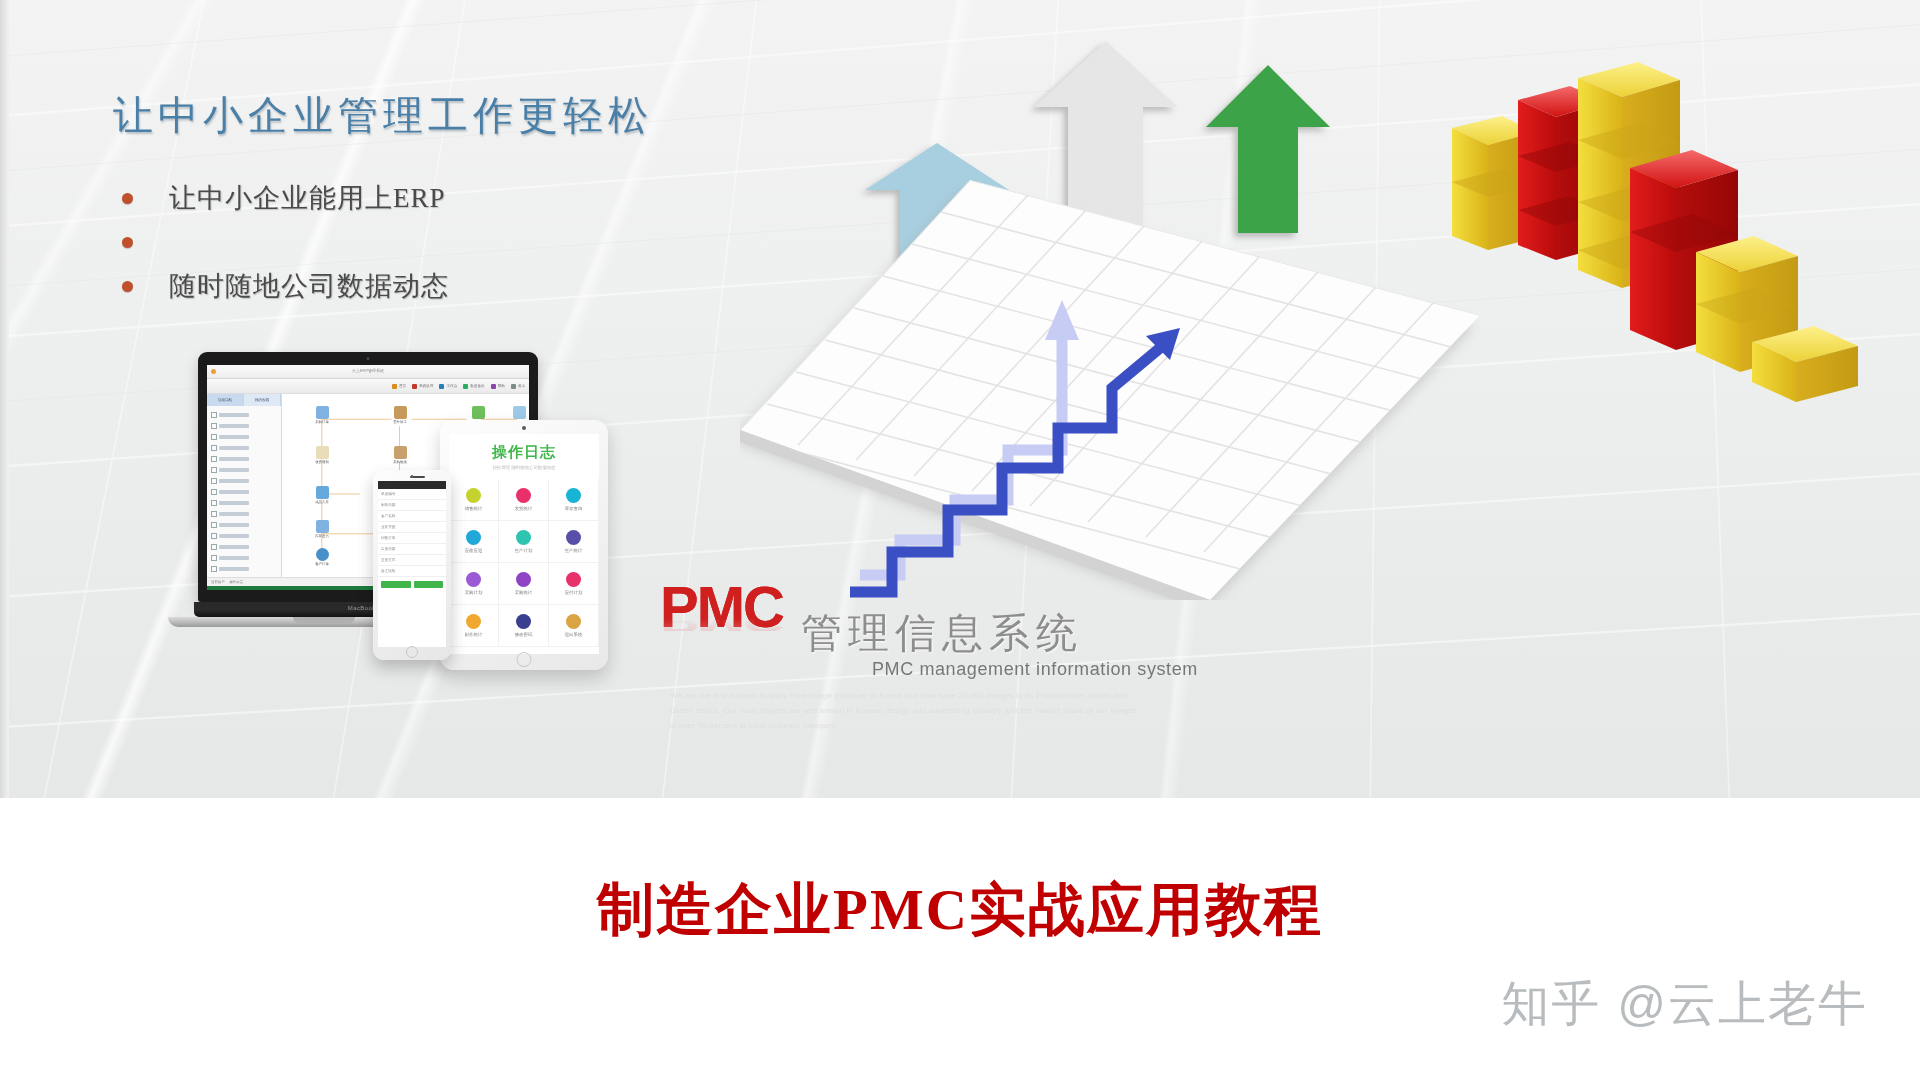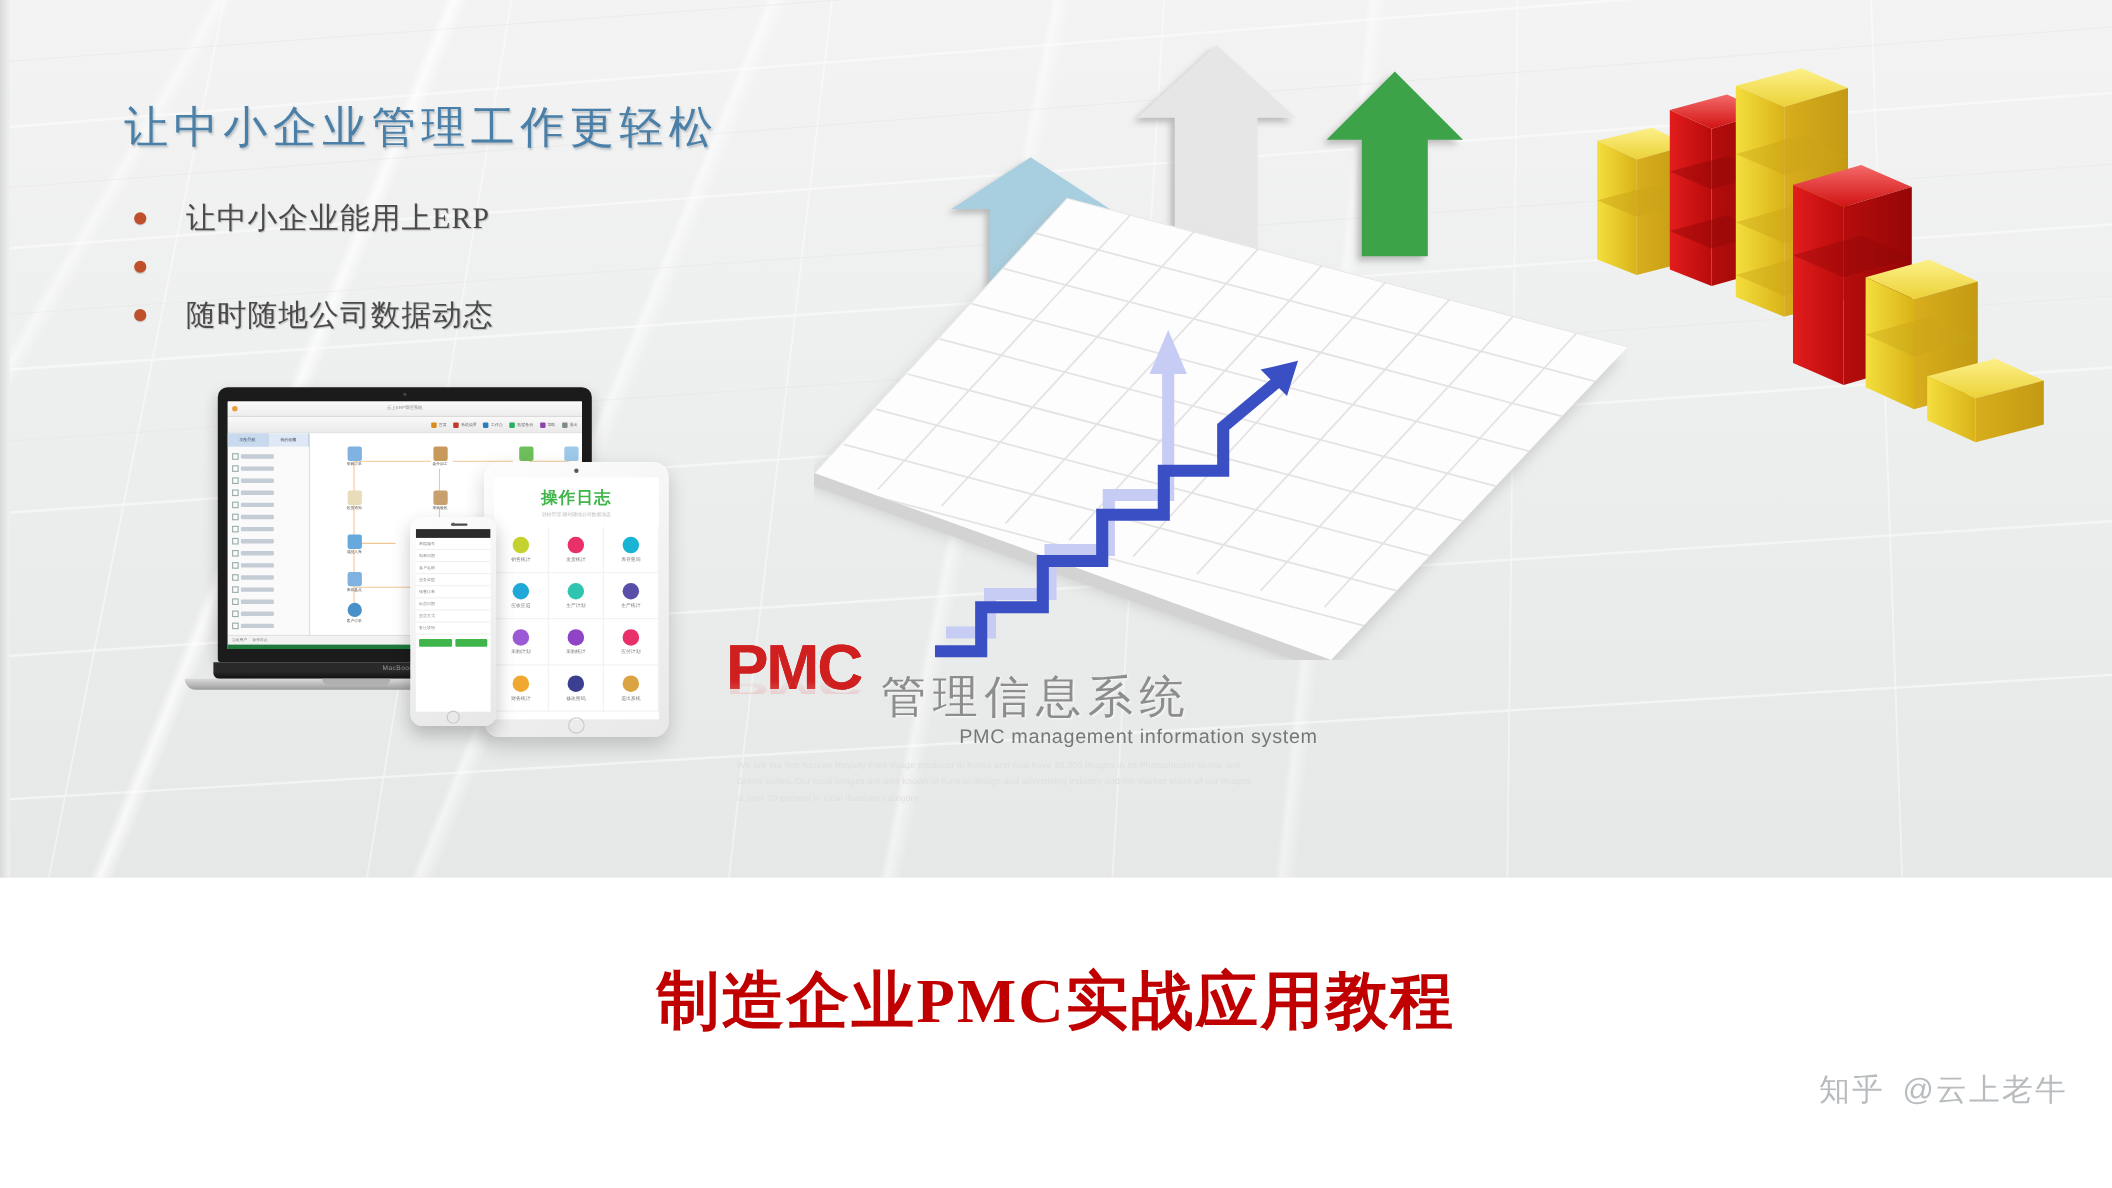--- a/index.html
+++ b/index.html
@@ -198,23 +198,23 @@
   }
 
   
   .bottomband{position:absolute;left:0;top:798px;width:1920px;height:282px;background:#fff;}
   .maintitle{
     position:absolute;left:0;top:872px;width:1920px;text-align:center;
     font-family:"Liberation Serif","DejaVu Serif",serif;
     font-size:57px;font-weight:bold;color:#c00000;letter-spacing:2px;
   }
   .zhihu{
-    position:absolute;right:40px;top:972px;
+    position:absolute;right:52px;top:972px;
     font-family:"Liberation Sans","DejaVu Sans",sans-serif;
-    font-size:28px;color:#b8bcbe;letter-spacing:2px;white-space:nowrap;
+    font-size:48px;color:#b8bcbe;letter-spacing:2px;white-space:nowrap;
   }
   .zhihu .at{margin-left:16px;}
 </style>
 </head>
 <body>
 
 <div class="slide">
   <div class="streaks"></div>
 
   <svg class="floorgrid" viewBox="0 0 1920 798">

